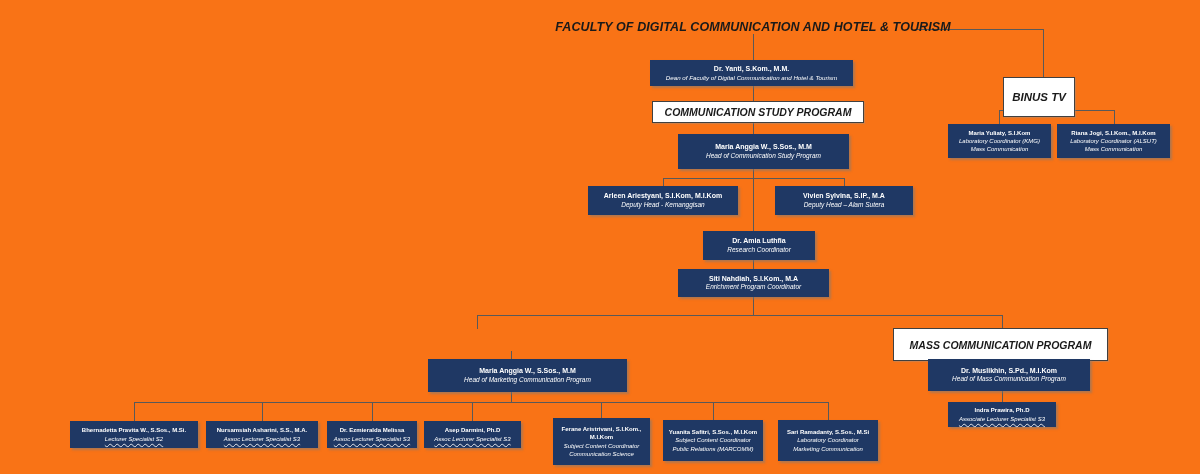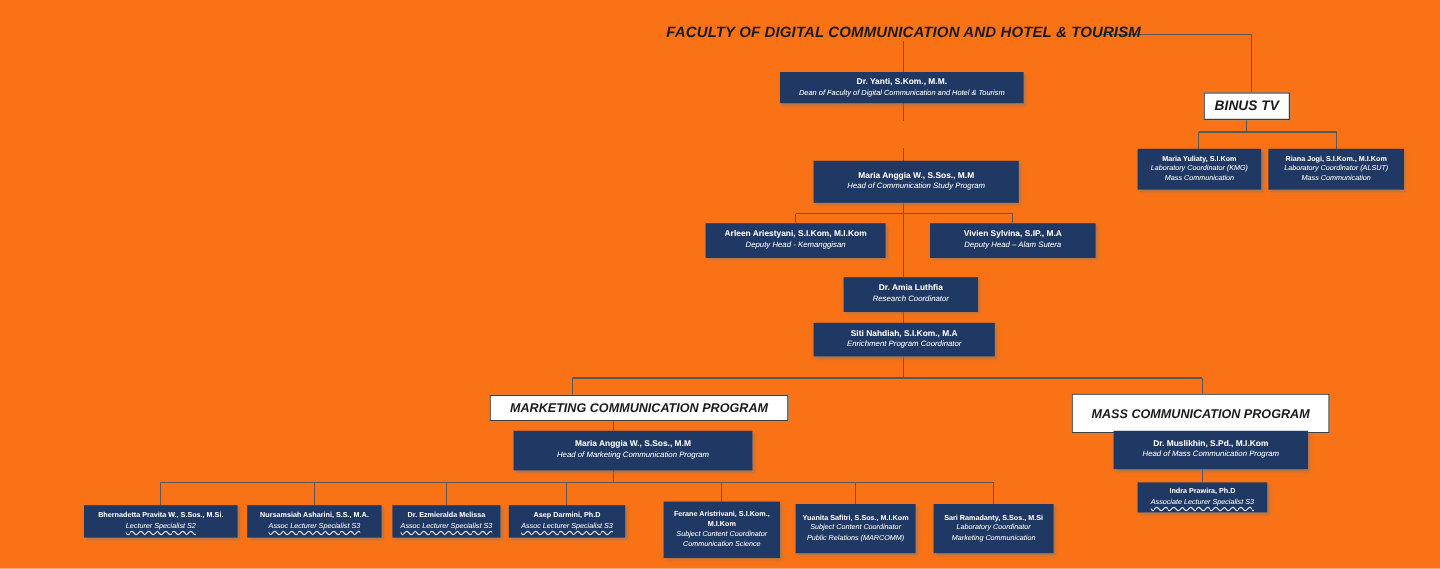--- a/index.html
+++ b/index.html
@@ -73,21 +73,21 @@
   .csp-head   { left: 678px;  top: 134px; width: 171px; height: 35px; }
   .dep1       { left: 588px;  top: 186px; width: 150px; height: 29px; }
   .dep2       { left: 775px;  top: 186px; width: 138px; height: 29px; }
   .amia       { left: 703px;  top: 231px; width: 112px; height: 29px; }
   .siti       { left: 678px;  top: 269px; width: 151px; height: 28px; }
   .mkt-label  { left: 408px;  top: 329px; width: 249px; height: 22px; }
   .mkt-head   { left: 428px;  top: 359px; width: 199px; height: 33px; }
   .mass-label { left: 893px;  top: 328px; width: 215px; height: 33px; }
   .mass-head  { left: 928px;  top: 359px; width: 162px; height: 32px; }
   .indra      { left: 948px;  top: 402px; width: 108px; height: 25px; }
-  .binus-label{ left: 1003px; top: 77px;  width: 72px;  height: 23px; font-size: 11.5px; }
+  .binus-label{ left: 1003px; top: 77px;  width: 72px;  height: 40px; font-size: 11.5px; }
   .btv1       { left: 948px;  top: 124px; width: 103px; height: 34px; }
   .btv2       { left: 1057px; top: 124px; width: 113px; height: 34px; }
   .b1 { left: 70px;  top: 421px; width: 128px; height: 27px; }
   .b2 { left: 206px; top: 421px; width: 112px; height: 27px; }
   .b3 { left: 327px; top: 421px; width: 90px;  height: 27px; }
   .b4 { left: 424px; top: 421px; width: 97px;  height: 27px; }
   .b5 { left: 553px; top: 418px; width: 97px;  height: 47px; }
   .b5 .nm { white-space: normal; }
   .b6 { left: 663px; top: 420px; width: 100px; height: 41px; }
   .b7 { left: 778px; top: 420px; width: 100px; height: 41px; }
@@ -130,20 +130,21 @@
     <line x1="1114" y1="110" x2="1114" y2="124"></line>
   </svg>
 
   <div class="chart-title">FACULTY OF DIGITAL COMMUNICATION AND HOTEL &amp; TOURISM</div>
 
   <div class="navy dean">
     <span class="nm">Dr. Yanti, S.Kom., M.M.</span>
     <span class="rl">Dean of Faculty of Digital Communication and Hotel &amp; Tourism</span>
   </div>
 
+  <div class="wbox big csp-label">COMMUNICATION STUDY PROGRAM</div>
 
   <div class="navy csp-head">
     <span class="nm">Maria Anggia W., S.Sos., M.M</span>
     <span class="rl">Head of Communication Study Program</span>
   </div>
 
   <div class="navy dep1">
     <span class="nm">Arleen Ariestyani, S.I.Kom, M.I.Kom</span>
     <span class="rl">Deputy Head - Kemanggisan</span>
   </div>
@@ -156,21 +157,20 @@
   <div class="navy amia">
     <span class="nm">Dr. Amia Luthfia</span>
     <span class="rl">Research Coordinator</span>
   </div>
 
   <div class="navy siti">
     <span class="nm">Siti Nahdiah, S.I.Kom., M.A</span>
     <span class="rl">Enrichment Program Coordinator</span>
   </div>
 
-  <div class="wbox big mkt-label">MARKETING COMMUNICATION PROGRAM</div>
 
   <div class="navy mkt-head">
     <span class="nm">Maria Anggia W., S.Sos., M.M</span>
     <span class="rl">Head of Marketing Communication Program</span>
   </div>
 
   <div class="wbox big mass-label">MASS COMMUNICATION PROGRAM</div>
 
   <div class="navy mass-head">
     <span class="nm">Dr. Muslikhin, S.Pd., M.I.Kom</span>

